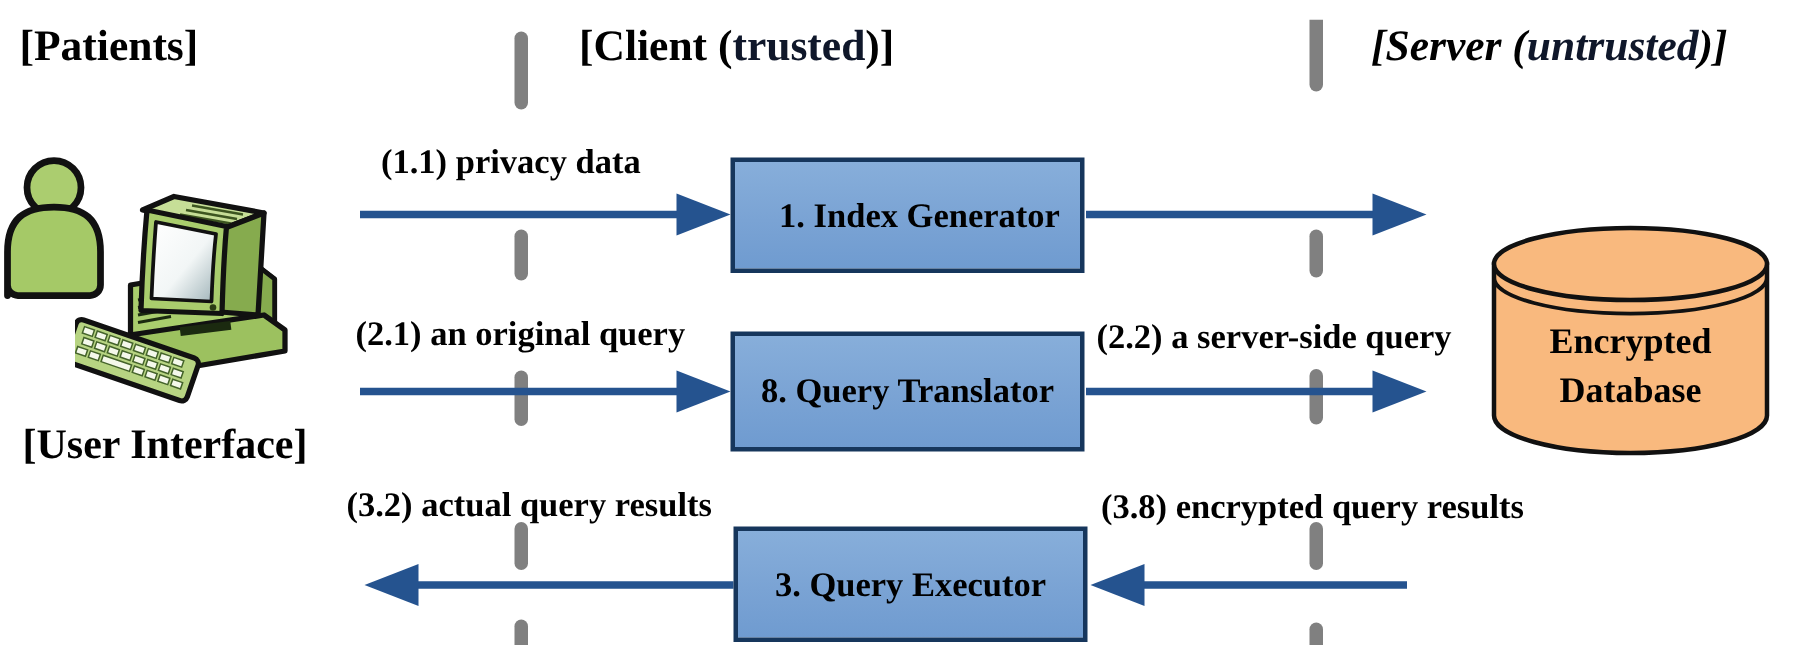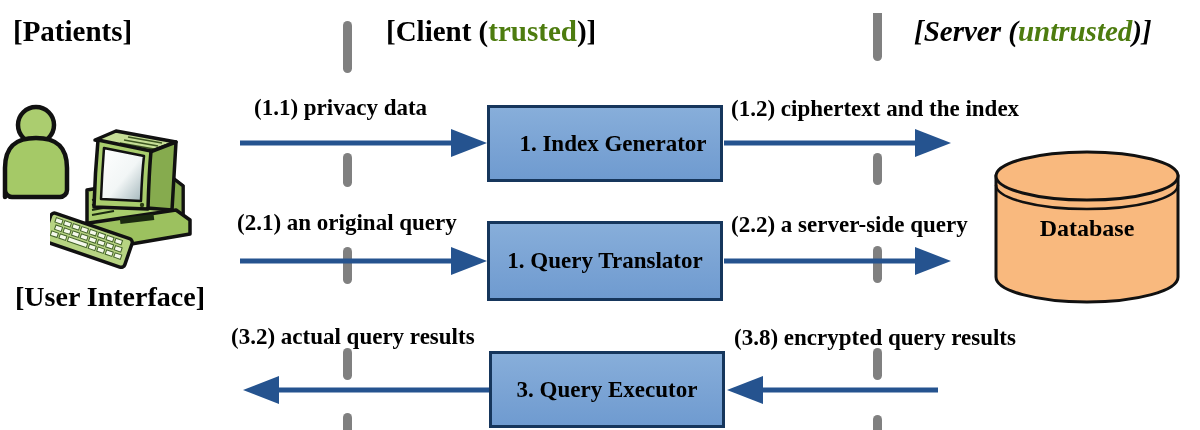--- a/index.html
+++ b/index.html
@@ -1,21 +1,21 @@
 <!DOCTYPE html>
 <html><head>
 <meta charset="utf-8">
 <style>
   html,body{margin:0;padding:0;background:#ffffff;}
   .stage{
     position:relative;width:1200px;height:430px;background:#ffffff;overflow:hidden;
     font-family:"Liberation Serif","DejaVu Serif",serif;font-weight:bold;color:#000;margin-top:13px;
   }
   .hdr{position:absolute;font-size:29px;line-height:1.1;white-space:nowrap;}
-  .hdr .red{color:#4d7c0f;}
+  .hdr .red{color:#0f172a;}
   .flowlbl{position:absolute;font-size:23px;line-height:1.1;white-space:nowrap;}
   .procbox{
     position:absolute;width:236px;box-sizing:border-box;
     border:3px solid #16365c;
     background:linear-gradient(180deg,#87aeda 0%,#7aa3d4 55%,#6f9bd0 100%);
     display:flex;align-items:center;justify-content:center;
     font-size:23px;white-space:nowrap;
   }
   .dblabel{
     position:absolute;left:993px;top:199px;width:188px;text-align:center;
@@ -86,42 +86,42 @@
     <span>[Patients]</span>
   </div>
   <div class="hdr" style="left:386px;top:3px;">
     <span>[Client (</span><span class="red">trusted</span><span>)]</span>
   </div>
   <div class="hdr" style="left:914px;top:3px;font-style:italic;">
     <span>[Server (</span><span class="red">untrusted</span><span>)]</span>
   </div>
 
   <div class="flowlbl" style="left:254px;top:82px;">(1.1) privacy data</div>
-  <div class="flowlbl" style="left:731px;top:83px;">(1.2) ciphertext and the index</div>
   <div class="flowlbl" style="left:237px;top:197px;">(2.1) an original query</div>
   <div class="flowlbl" style="left:731px;top:199px;text-align:center;">(2.2) a server-side query</div>
   <div class="flowlbl" style="left:231px;top:311px;">(3.2) actual query results</div>
   <div class="flowlbl" style="left:734px;top:312px;">(3.8) encrypted query results</div>
 
   <div class="procbox" style="left:487px;top:92px;height:77px;padding-left:16px;">
     <span>1. Index Generator</span>
   </div>
   <div class="procbox" style="left:487px;top:208px;height:80px;">
-    <span>1. Query Translator</span>
+    <span>8. Query Translator</span>
   </div>
   <div class="procbox" style="left:489px;top:338px;height:77px;">
     <span>3. Query Executor</span>
   </div>
 
   <svg class="abs" style="left:993px;top:135px;" width="188" height="158" viewBox="0 0 188 158">
     <path d="M3,28 L3,129 A91,25 0 0 0 185,129 L185,28 Z" fill="#f9b97e" stroke="#111" stroke-width="3"></path>
     <ellipse cx="94" cy="28" rx="91" ry="24" fill="#f9b97e" stroke="#111" stroke-width="3"></ellipse>
     <path d="M3,37 A91,24 0 0 0 185,37" fill="none" stroke="#111" stroke-width="2.5"></path>
   </svg>
   <div class="dblabel">
+    <div>Encrypted</div>
     <div>Database</div>
   </div>
 
   <svg class="abs" style="left:0;top:85px;" width="80" height="105" viewBox="0 0 80 105">
     <circle cx="36" cy="27" r="18" fill="#abcd6f" stroke="#111" stroke-width="4.5"></circle>
     <path d="M5,99 L5,70 C5,48 16,40 36,40 C56,40 67,48 67,70 L67,92 A7,7 0 0 1 60,99 L12,99 A7,7 0 0 1 5,92 Z" fill="#a5c967" stroke="#111" stroke-width="4.5" stroke-linejoin="round"></path>
   </svg>
 
   <svg class="abs" style="left:50px;top:115px;" width="185" height="145" viewBox="0 0 185 145">
     <defs>

